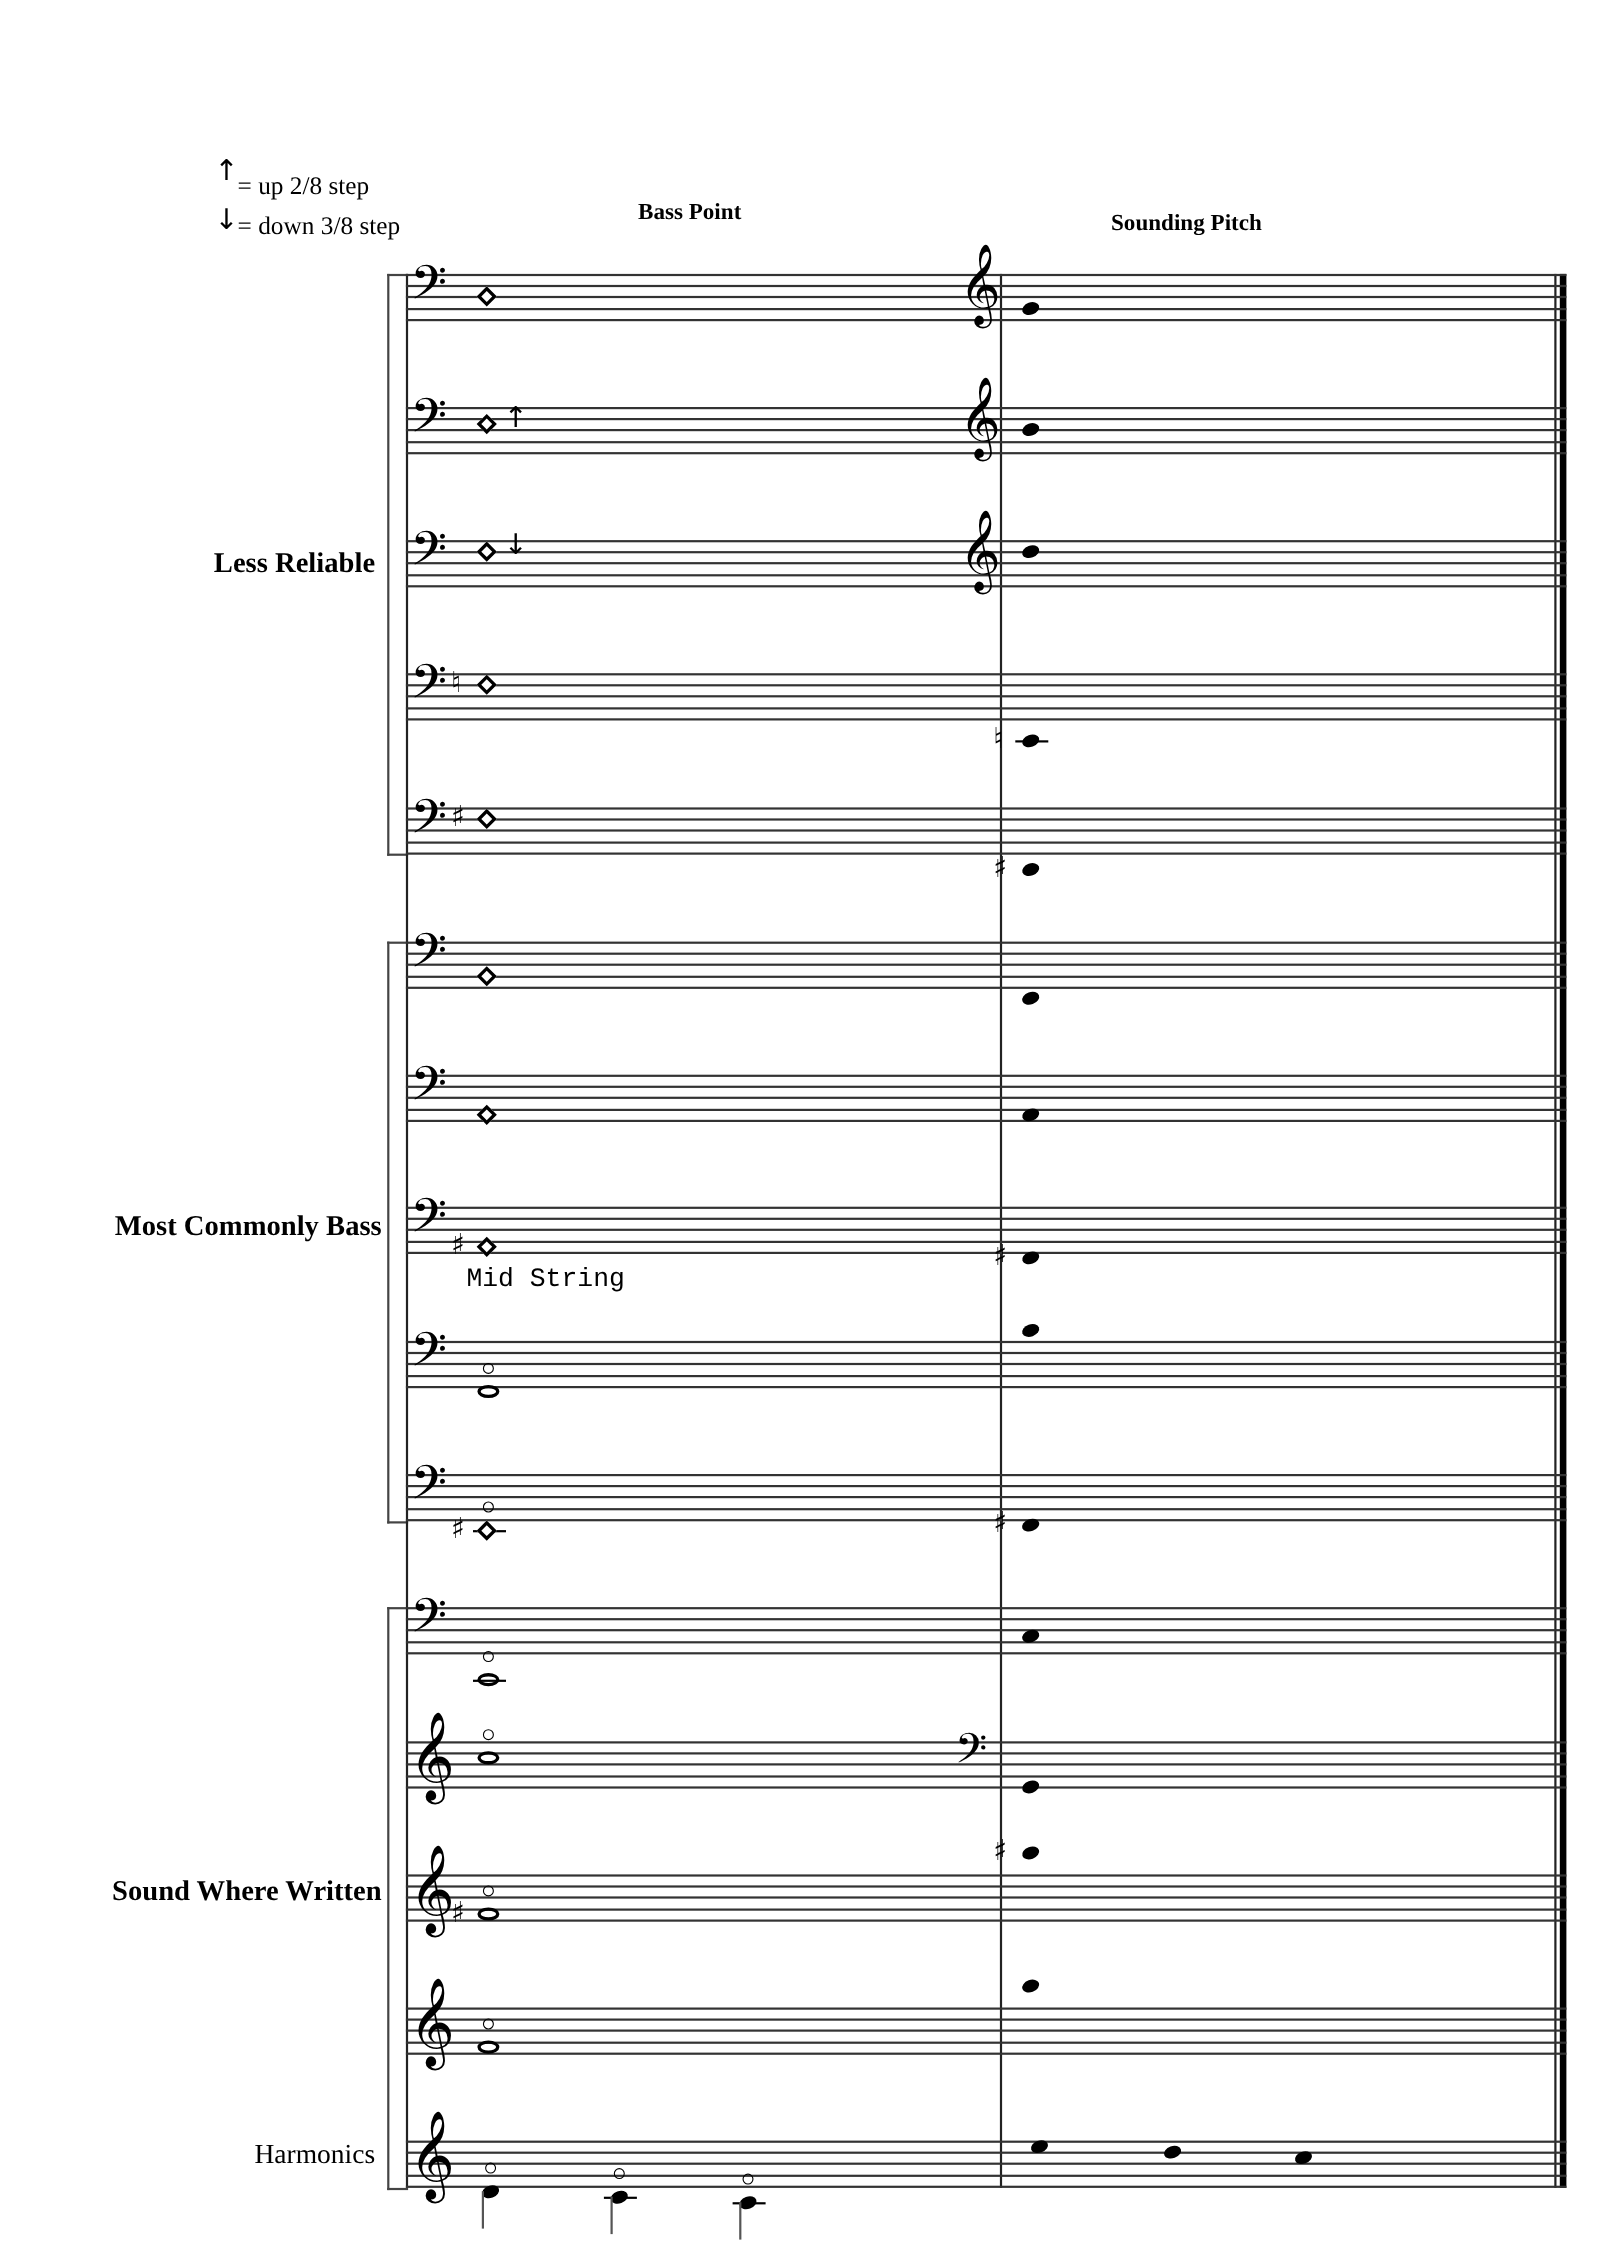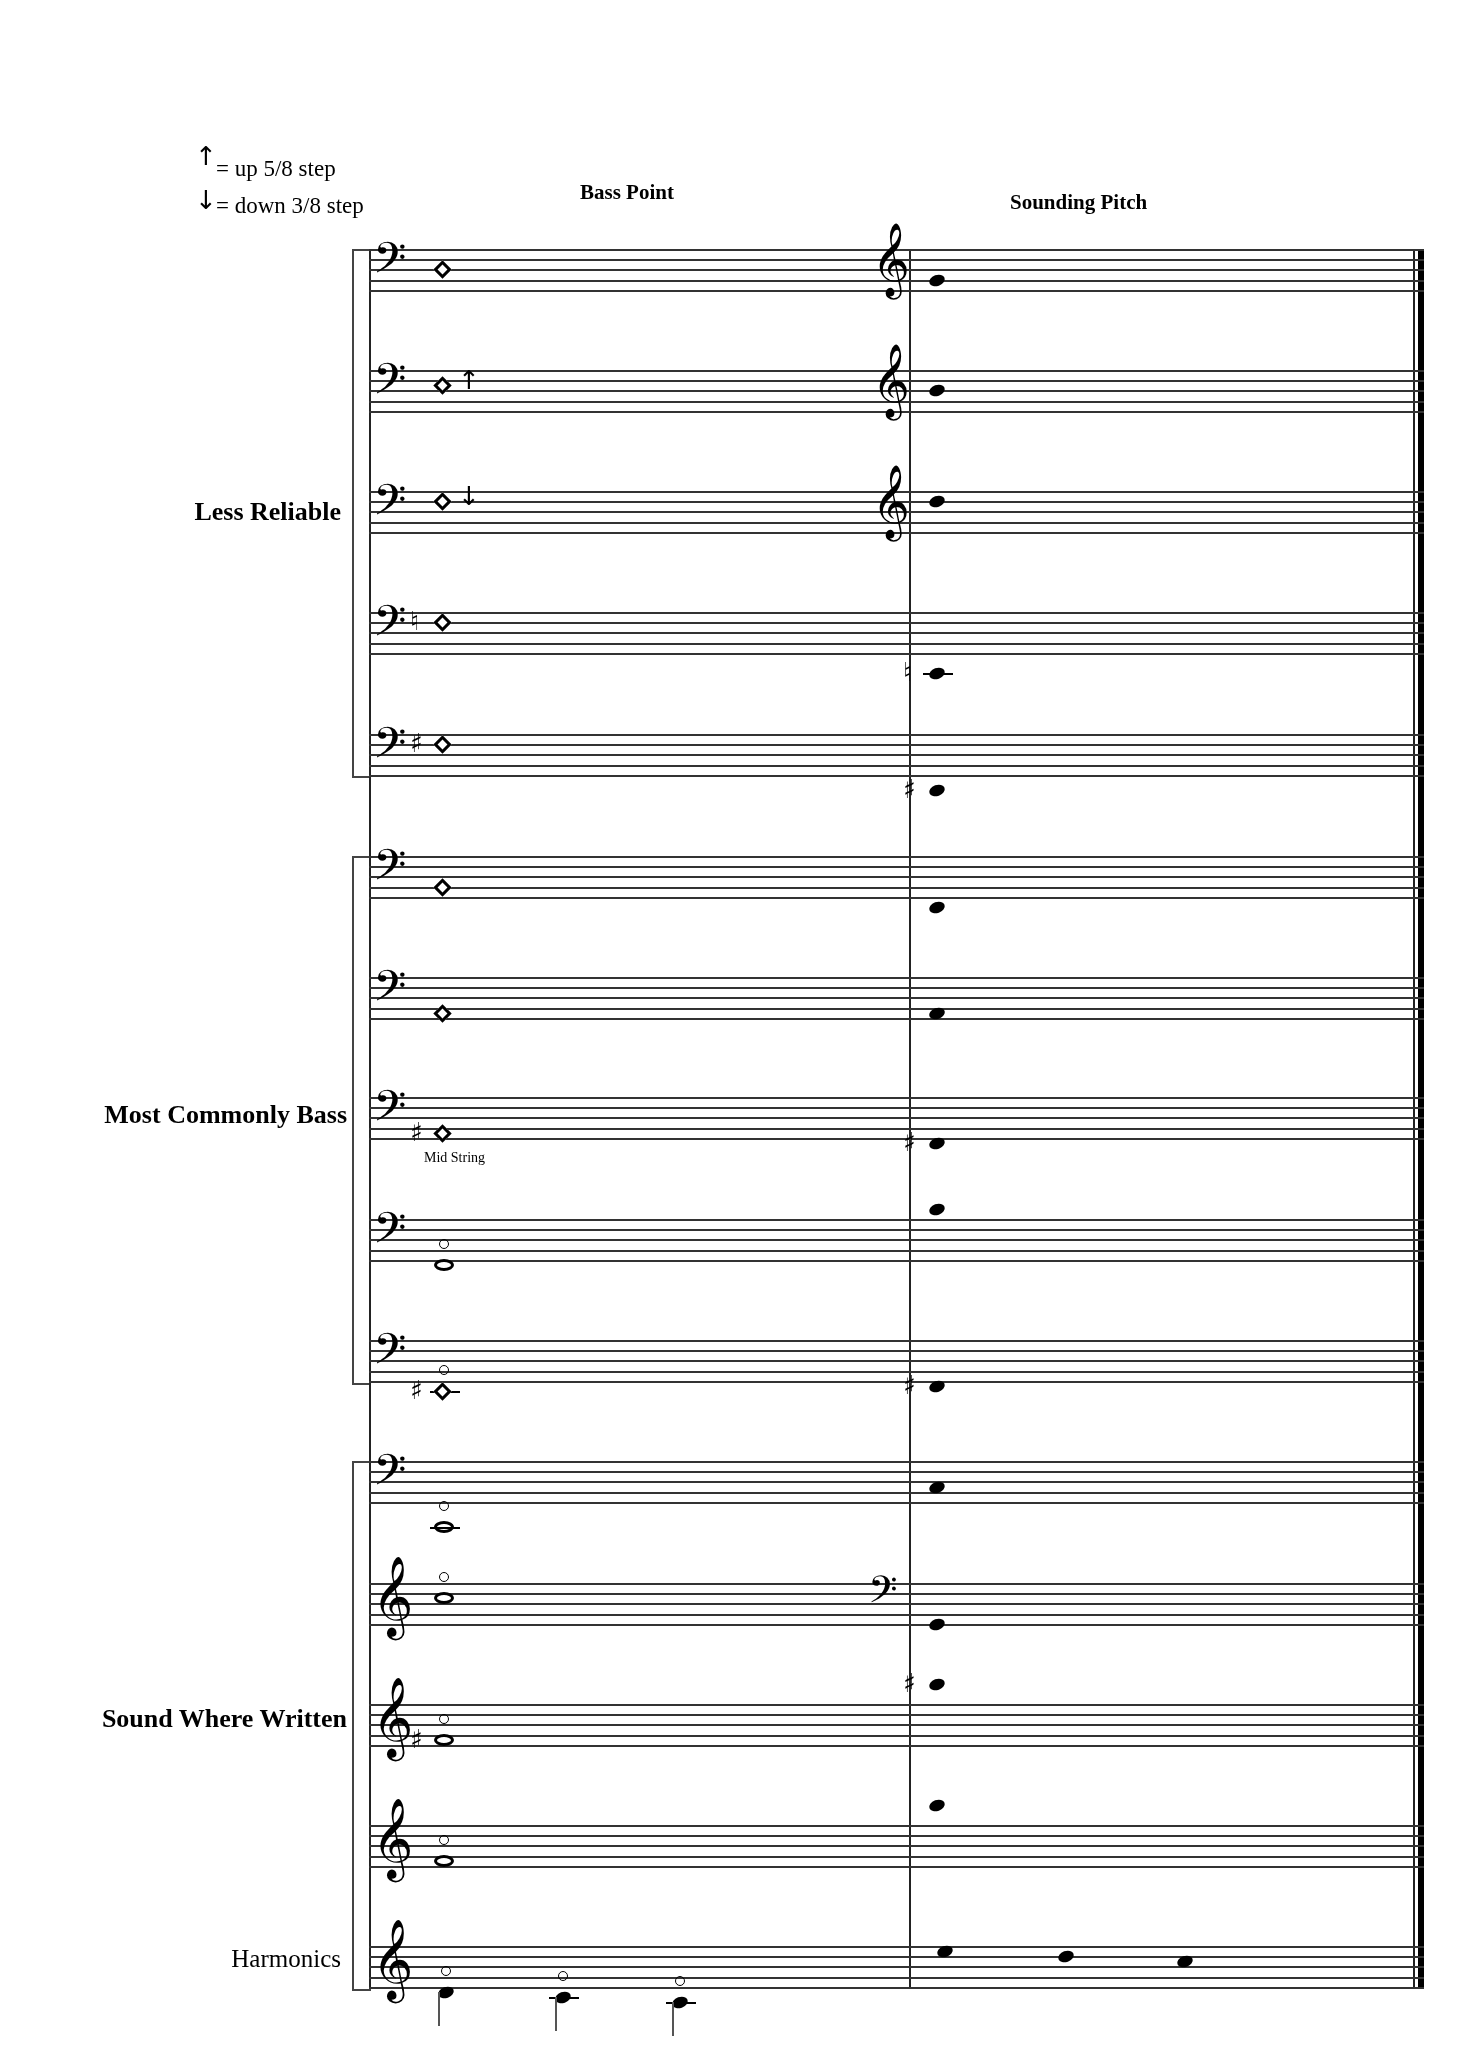--- a/index.html
+++ b/index.html
@@ -3,41 +3,41 @@
 <meta charset="utf-8">
 <style>
   html,body{margin:0;padding:0;background:#fff;}
   #page{position:relative;width:1469px;height:2048px;background:#fff;overflow:hidden;font-family:"DejaVu Serif","Liberation Serif",serif;color:#000;}
   .abs{position:absolute;}
   #title{left:0;width:1469px;top:46px;text-align:center;font-size:46px;font-family:"Liberation Serif",serif;}
   .legend{font-size:23px;font-family:"Liberation Serif",serif;white-space:nowrap;}
   .colhead{font-size:21px;font-weight:bold;font-family:"Liberation Serif",serif;white-space:nowrap;}
   .seclabel{font-size:26px;font-weight:bold;font-family:"Liberation Serif",serif;text-align:right;white-space:nowrap;}
   .plainlabel{font-size:25px;font-family:"Liberation Serif",serif;text-align:right;white-space:nowrap;}
-  .annot{font-size:14px;font-family:Liberation Serif, serif;white-space:nowrap;}
+  .annot{font-size:24px;font-family:Liberation Mono, monospace;white-space:nowrap;}
   .staffline{position:absolute;height:2px;background:#333;}
   .vline{position:absolute;width:2px;background:#222;}
   .bracket{position:absolute;border:2px solid #444;border-right:none;}
   .clef{position:absolute;font-family:"DejaVu Sans",sans-serif;line-height:1;}
   .note-d{position:absolute;width:13px;height:13px;border:3px solid #000;transform:rotate(45deg);background:#fff;box-sizing:border-box;}
   .note-f{position:absolute;width:16px;height:11px;border-radius:50%;background:#000;transform:rotate(-20deg);}
   .note-w{position:absolute;width:20px;height:12px;border:3px solid #000;border-radius:50%;box-sizing:border-box;}
   .harm{position:absolute;width:10px;height:10px;border:1.5px solid #000;border-radius:50%;box-sizing:border-box;}
   .acc{position:absolute;font-family:"DejaVu Sans",sans-serif;font-size:26px;line-height:1;}
   .arrow{position:absolute;font-family:"DejaVu Sans",sans-serif;font-size:26px;line-height:1;}
   .ledger{position:absolute;height:2px;background:#000;}
   .stem{position:absolute;width:2px;background:#555;}
 </style>
 </head>
 <body>
 
 <div id="page">
 
   <div class="abs arrow" style="left:195px;top:143px;">↑</div>
-  <div class="abs legend" style="left:216px;top:156px;">= up 5/8 step</div>
+  <div class="abs legend" style="left:216px;top:156px;">= up 2/8 step</div>
   <div class="abs arrow" style="left:195px;top:187px;">↓</div>
   <div class="abs legend" style="left:216px;top:193px;">= down  3/8 step</div>
 
   <div class="abs colhead" style="left:580px;top:180px;">Bass Point</div>
   <div class="abs colhead" style="left:1010px;top:190px;">Sounding Pitch</div>
 
   <div class="abs seclabel" style="right:1128px;top:497px;">Less Reliable</div>
   <div class="abs seclabel" style="right:1122px;top:1100px;">Most Commonly Bass</div>
   <div class="abs seclabel" style="right:1122px;top:1704px;">Sound Where Written</div>
   <div class="abs plainlabel" style="right:1128px;top:1945px;">Harmonics</div>

